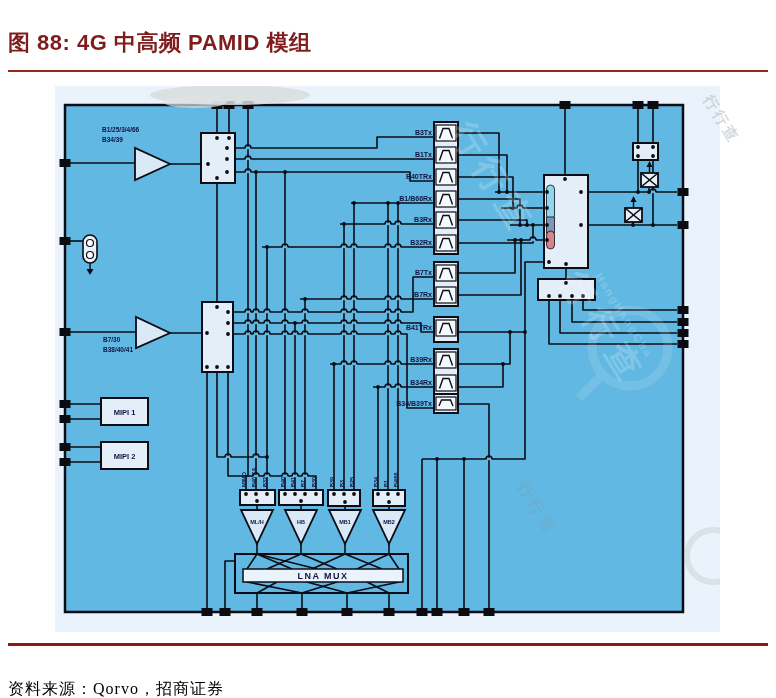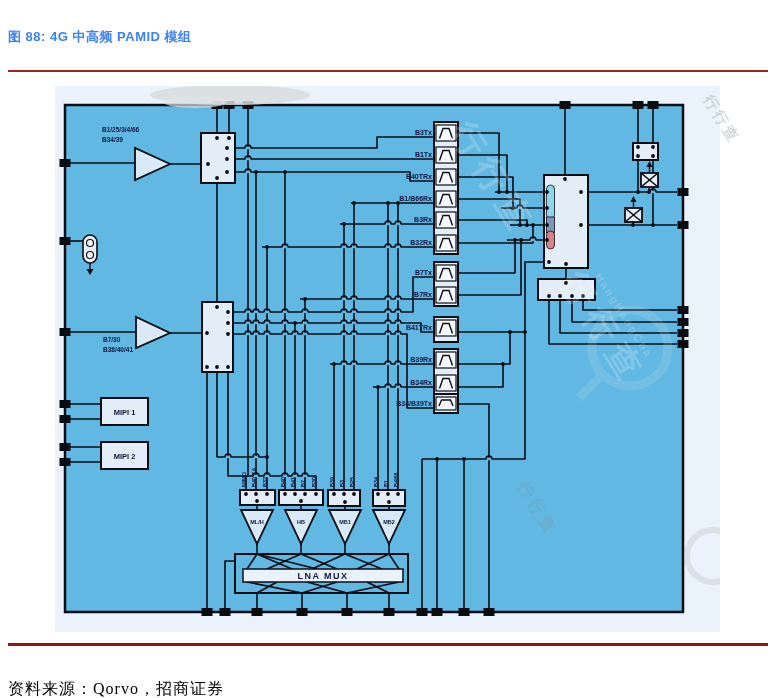--- a/index.html
+++ b/index.html
@@ -1,18 +1,18 @@
 <!DOCTYPE html>
 <html><head>
 <meta charset="utf-8">
 <style>
   html,body{margin:0;padding:0;background:#fff;}
   .page{position:relative;width:776px;height:698px;background:#ffffff;overflow:hidden;
         font-family:"Liberation Sans",sans-serif;}
-  .title{position:absolute;left:8px;top:28px;font-size:13px;font-weight:bold;color:#3b82f6;
+  .title{position:absolute;left:8px;top:28px;font-size:22px;font-weight:bold;color:#7f1d1d;
          letter-spacing:0.5px;}
   .rule-top{position:absolute;left:8px;top:70px;width:760px;height:2px;background:#96291D;}
   .rule-bottom{position:absolute;left:8px;top:643px;width:760px;height:2.5px;background:#8D1A12;}
   .source{position:absolute;left:8px;top:655px;font-family:"Liberation Serif",serif;
           font-size:16px;color:#000000;letter-spacing:1px;margin-top:24px;}
   .figure{position:absolute;left:55px;top:86px;width:665px;height:546px;background:#EAF3FB;}
   svg{display:block;}
   .wire{stroke:#0C0C14;stroke-width:1.6;fill:none;stroke-linejoin:round;}
   .blk{fill:#E3EEF8;stroke:#0C0C14;stroke-width:2;}
   .cell{fill:#F4F9FD;stroke:#0C0C14;stroke-width:1.2;}

